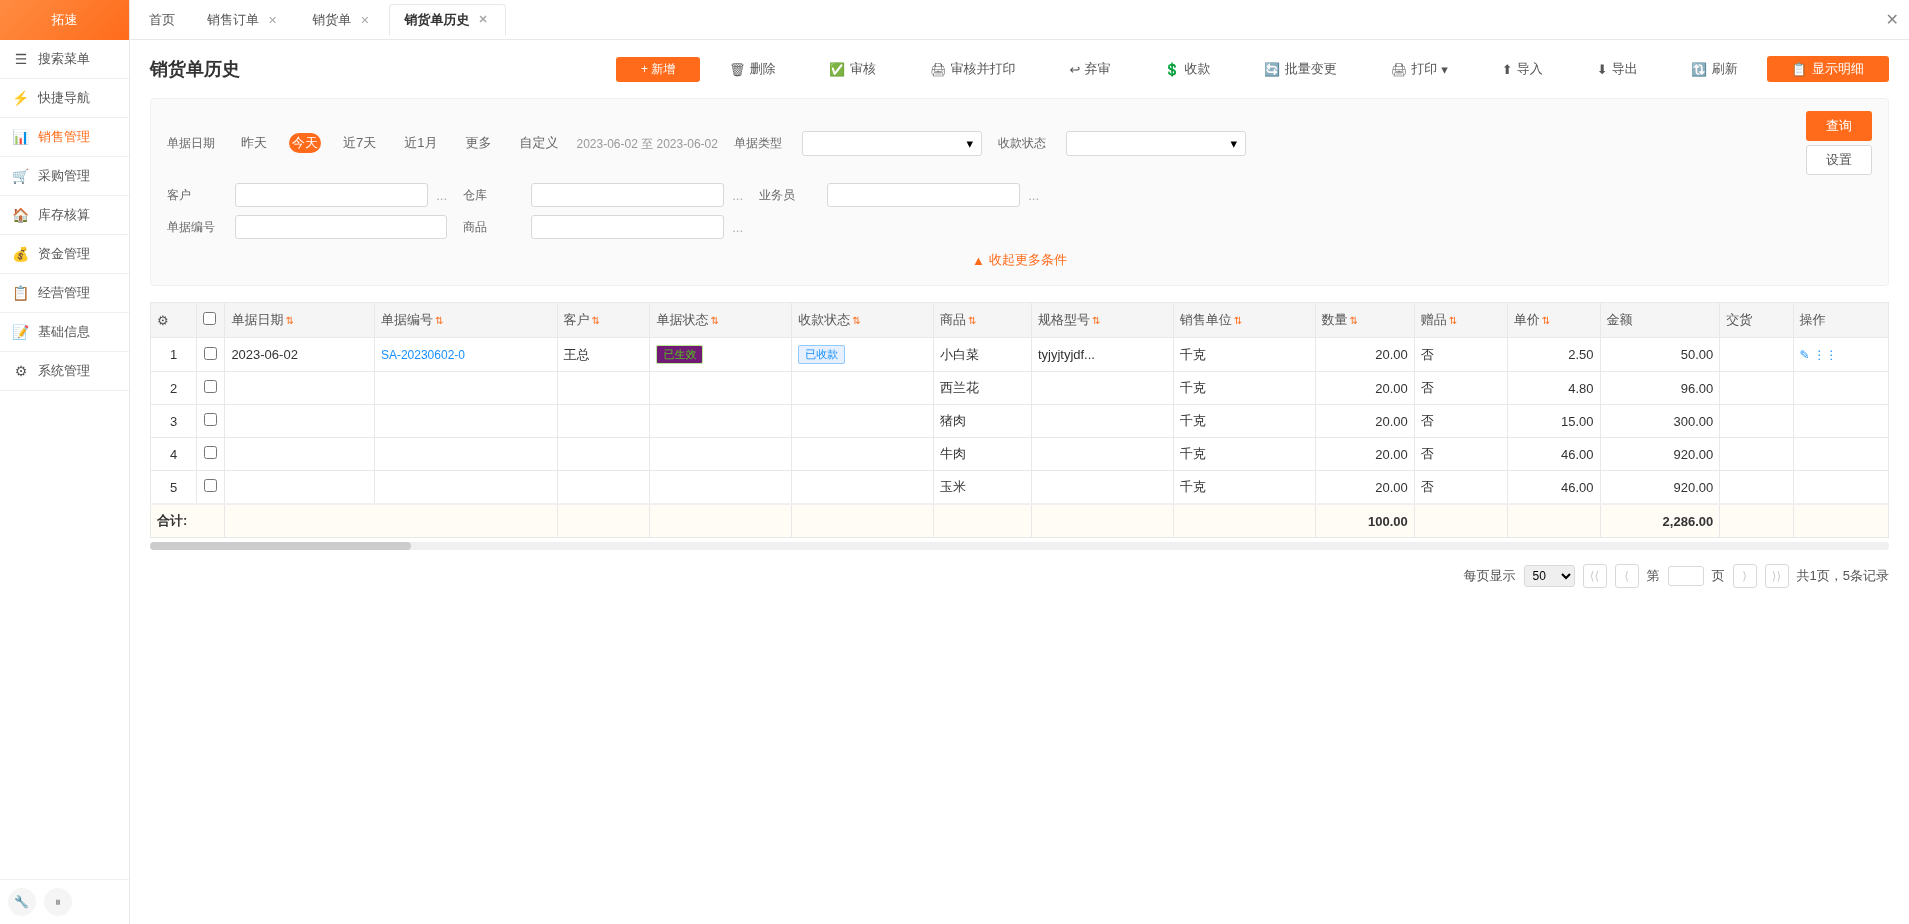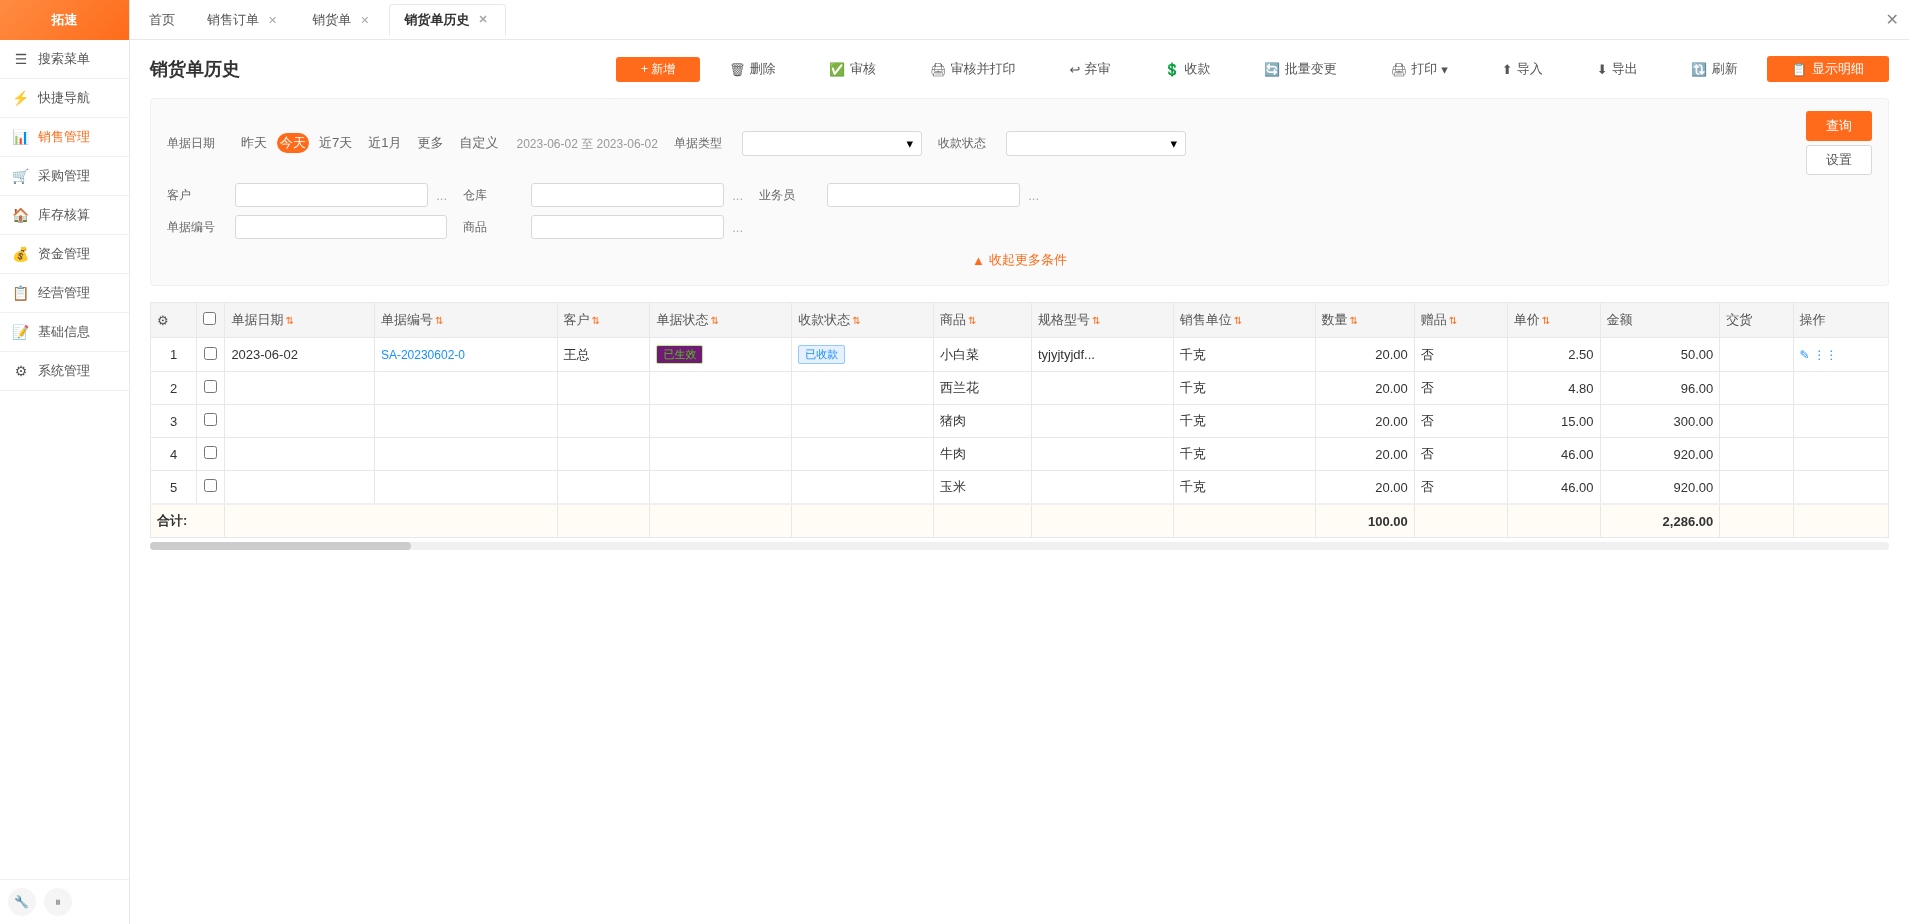--- a/index.html
+++ b/index.html
@@ -15,21 +15,21 @@
       flex-shrink: 0;
     }
     .sidebar-header {
       height: 40px;
       background: linear-gradient(135deg, #ff8c42, #ff6b1a);
       display: flex;
       align-items: center;
       justify-content: center;
       color: white;
       font-size: 12px;
-      font-weight: bold;
+      font-weight: normal;
     }
     .sidebar-item {
       display: flex;
       align-items: center;
       padding: 10px 12px;
       cursor: pointer;
       color: #555;
       border-bottom: 1px solid #f0f0f0;
       gap: 8px;
     }
@@ -172,21 +172,21 @@
       padding: 4px 8px;
       font-size: 12px;
       color: #333;
       outline: none;
       background: #fff;
       flex: 1;
     }
     .date-quick {
       display: flex;
       align-items: center;
-      gap: 4px;
+      gap: 16px;
       font-size: 12px;
       color: #666;
     }
     .date-quick-btn {
       padding: 1px 6px;
       cursor: pointer;
       border-radius: 2px;
       color: #666;
     }
     .date-quick-btn.active {
@@ -673,14 +673,30 @@
             <td></td>
           </tr>
         </tfoot>
       </table>
     </div>
 
     <div class="scrollbar-area">
       <div class="scrollbar-thumb"></div>
     </div>
 
+    <div class="pagination-area">
+      <span>每页显示</span>
+      <select class="page-size-select">
+        <option>50</option>
+        <option>100</option>
+        <option>200</option>
+      </select>
+      <button class="page-nav-btn disabled">⟨⟨</button>
+      <button class="page-nav-btn disabled">⟨</button>
+      <span>第</span>
+      <input type="text" class="page-input" style="">
+      <span>页</span>
+      <button class="page-nav-btn disabled">⟩</button>
+      <button class="page-nav-btn disabled">⟩⟩</button>
+      <span>共1页，5条记录</span>
+    </div>
   </div>
 </div>
 
 </body></html>

